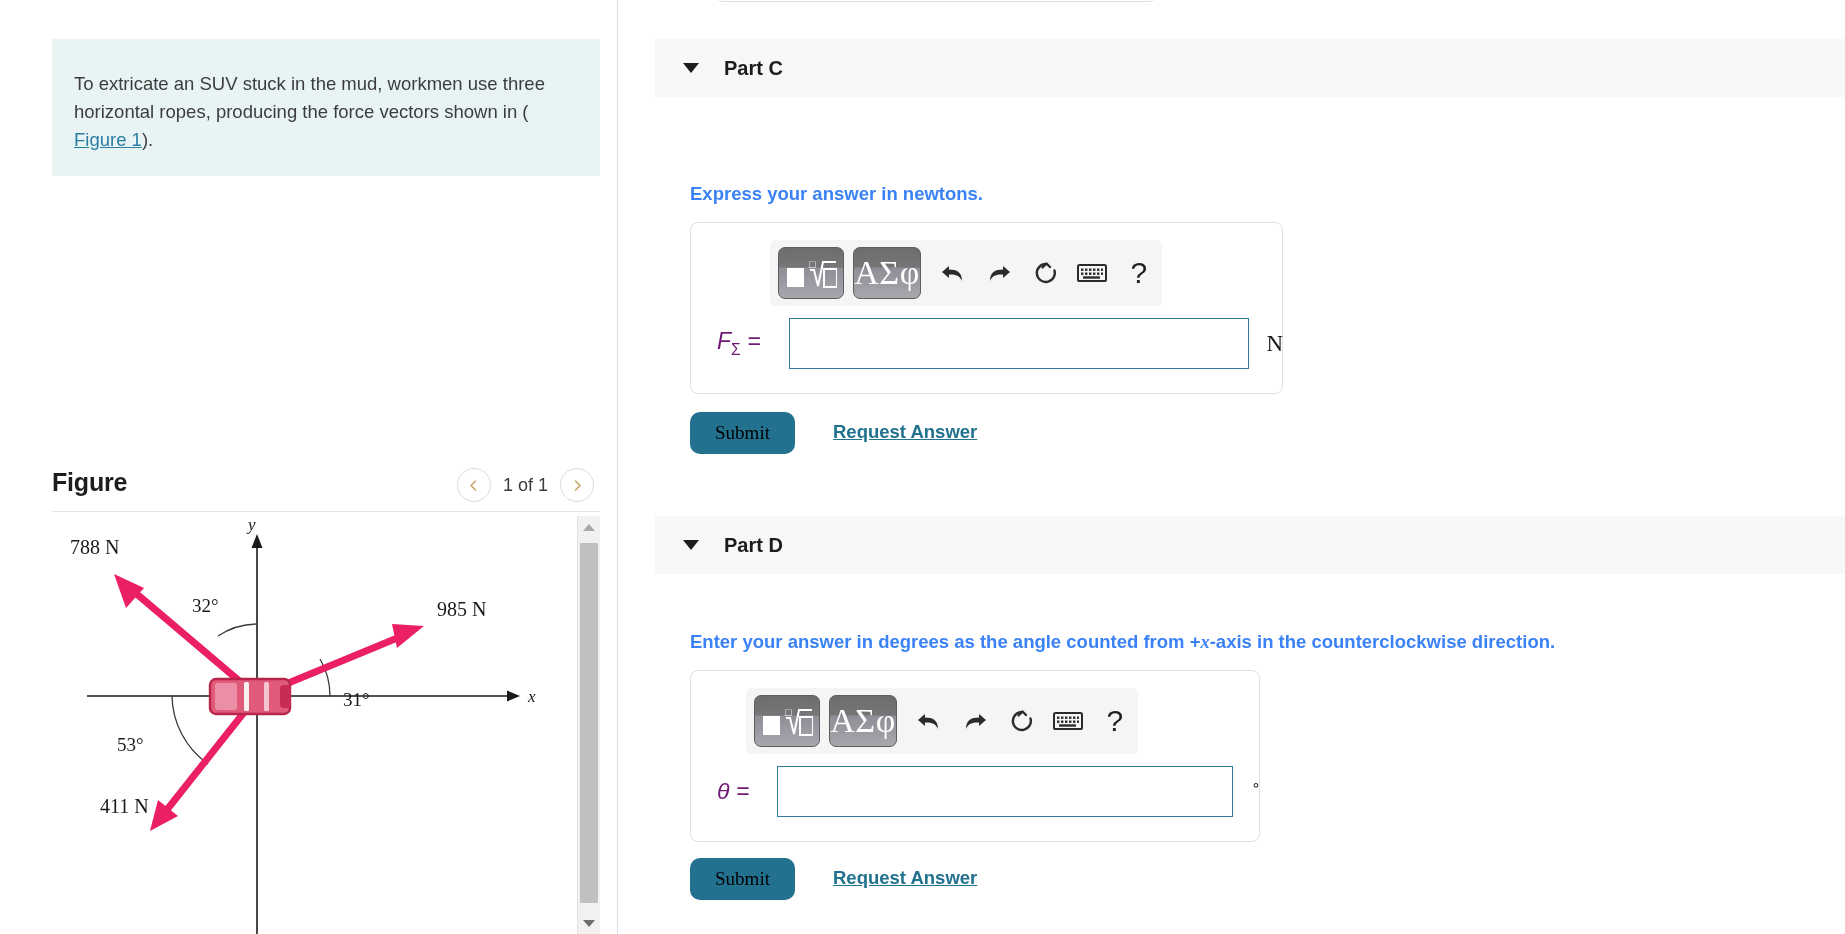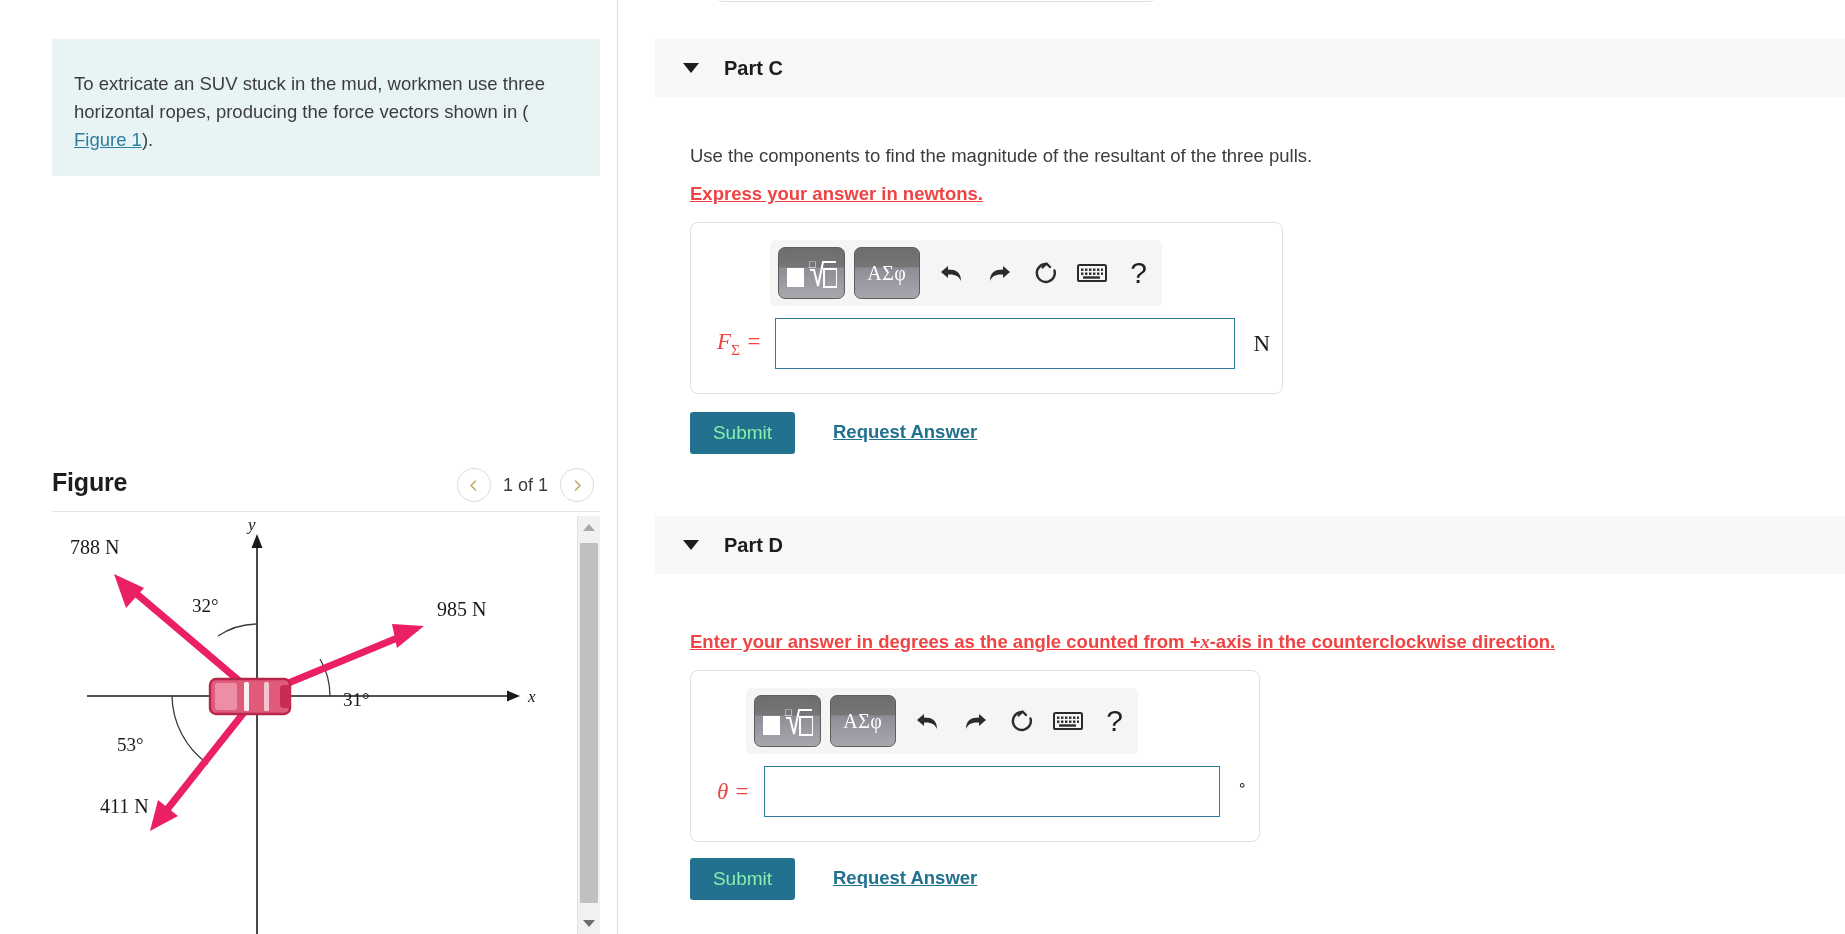--- a/index.html
+++ b/index.html
@@ -185,22 +185,21 @@
 
   .prompt {
     position: absolute;
     left: 72px;
     font-size: 18.5px;
     color: #3c3c3c;
     white-space: nowrap;
   }
   .prompt.bold {
     font-weight: bold;
-    color: #ef4444;
-    text-decoration: underline;
+    color: #3b82f6;
   }
   .mathvar {
     font-family: "Liberation Serif", serif;
     font-style: italic;
   }
 
   
   .answer-box {
     position: absolute;
     border: 1px solid #e0e0e0;
@@ -222,46 +221,46 @@
     border: 1px solid #5e5e5e;
     background: linear-gradient(to bottom, #6d6d6d 0%, #767676 38%, #8e8f96 40%, #a7a8ae 100%);
     display: flex; align-items: center; justify-content: center;
     cursor: pointer;
     box-sizing: border-box;
     margin-right: 9px;
   }
   .tmpl-btn.greek {
     color: #ffffff;
     font-family: "Liberation Serif", serif;
-    font-size: 20px;
+    font-size: 34px;
     letter-spacing: 0.5px;
   }
   .tool-icon {
     width: 52px; height: 44px;
     display: flex; align-items: center; justify-content: center;
     cursor: pointer;
     color: #2b2b2b;
   }
   .tool-icon.help {
     font-size: 30px;
     font-family: "Liberation Sans", sans-serif;
     color: #1f1f1f;
   }
 
   .answer-row {
     position: absolute;
     display: flex;
     align-items: center;
   }
   .answer-varlabel {
-    font-family: Liberation Serif, serif;
+    font-family: Liberation Sans, sans-serif;
     font-style: italic;
     font-size: 23px;
-    color: #ef4444;
-    margin-right: 14px;
+    color: #701a75;
+    margin-right: 28px;
     white-space: nowrap;
   }
   .answer-varlabel sub {
     font-size: 0.68em;
     font-style: normal;
   }
   .answer-input {
     border: 1px solid #2f7c9e;
     background: #ffffff;
     box-sizing: border-box;
@@ -280,25 +279,25 @@
   .answer-unit.deg {
     font-size: 15px;
     position: relative;
     top: -7px;
   }
 
   .submit-btn {
     position: absolute;
     width: 105px; height: 42px;
     background: #21718f;
-    color: #86efac;
+    color: #000000;
     border: none;
-    border-radius: 3px;
+    border-radius: 10px;
     font-size: 19px;
-    font-family: Liberation Sans, sans-serif;
+    font-family: Liberation Serif, serif;
     cursor: pointer;
   }
   .request-link {
     position: absolute;
     font-size: 18.5px;
     font-weight: bold;
     color: #21718f;
     text-decoration: underline;
     cursor: pointer;
   }
@@ -401,21 +400,20 @@
 
   <div id="right-panel">
 
     <div id="prev-answer-stub"></div>
 
     <div class="part-header" style="top:39px;">
       <div class="part-caret"></div>
       <div class="part-label">Part C</div>
     </div>
 
-    <div class="prompt" style="top:145px;">Use the components to find the magnitude of the resultant of the three pulls.</div>
     <div class="prompt bold" style="top:183px;">Express your answer in newtons.</div>
 
     <div class="answer-box" style="left:72px; top:222px; width:593px; height:172px;">
 
       <div class="mq-toolbar" style="left:79px; top:17px; width:392px; height:66px;">
         <div class="tmpl-btn" style="margin-left:8px;">
           <svg width="52" height="34" viewBox="0 0 52 34">
             <rect x="2" y="12" width="17" height="19" fill="#ffffff"></rect>
             <text x="24" y="12" font-family="Liberation Serif, serif" font-size="11" fill="#ffffff">□</text>
             <path d="M25 14 L29 14 L33 30 L38 6 L51 6" fill="none" stroke="#ffffff" stroke-width="2"></path>

